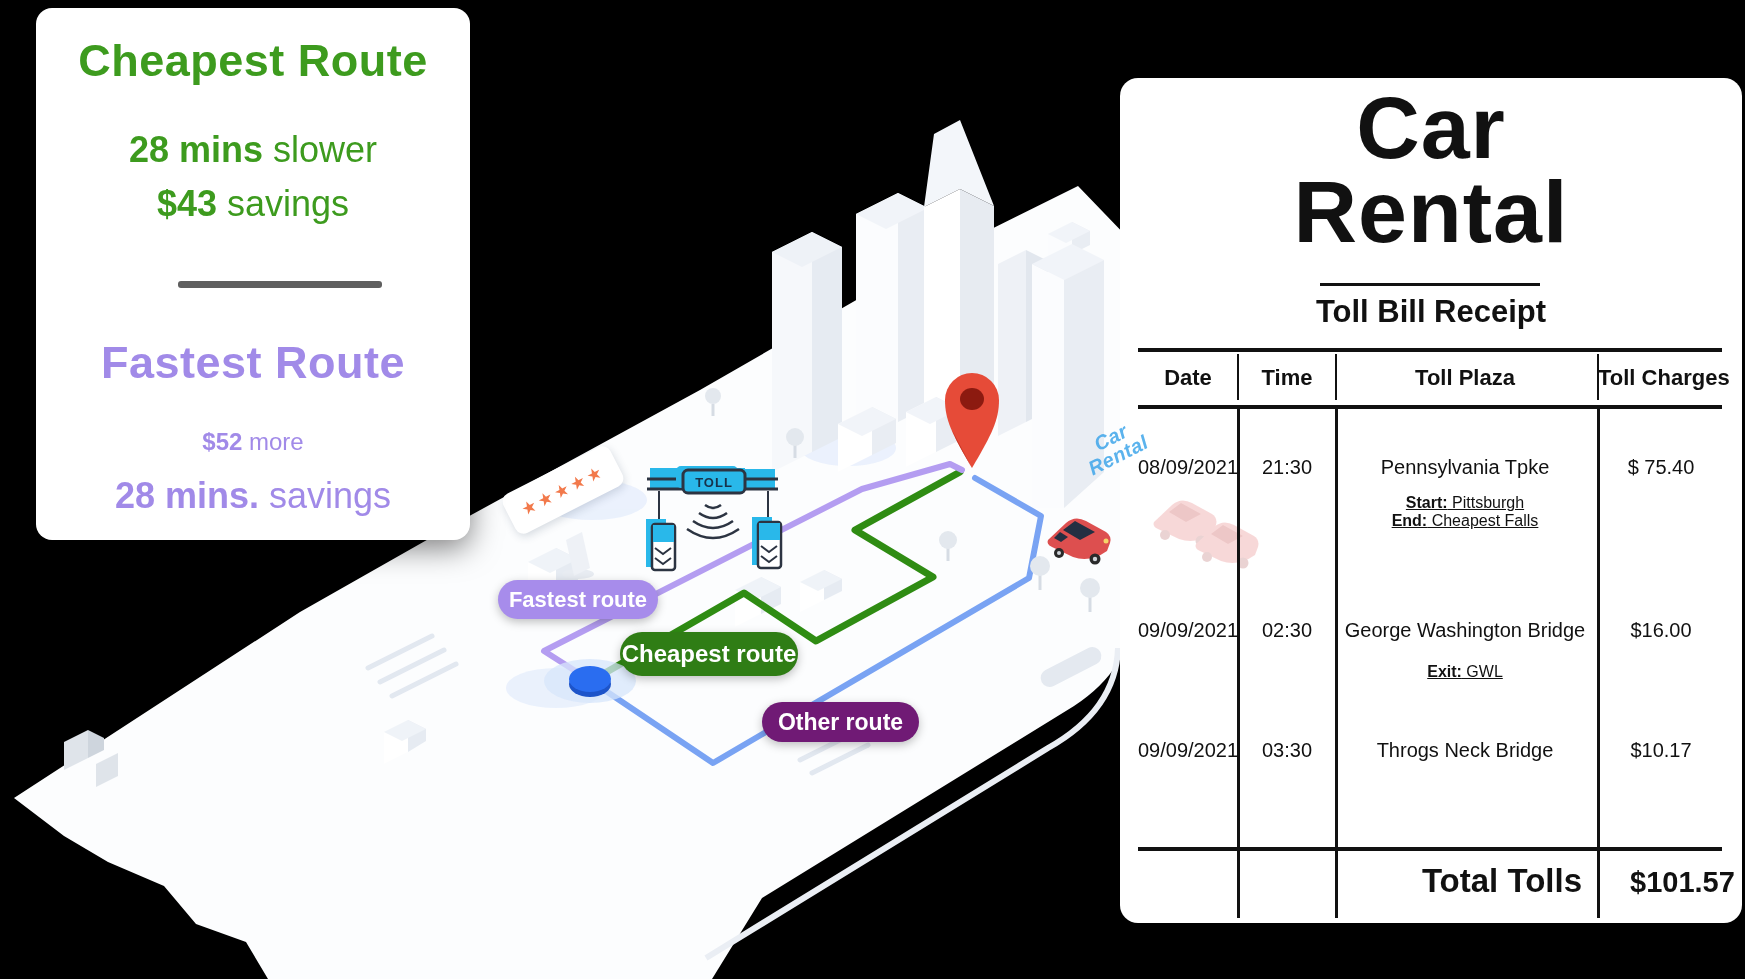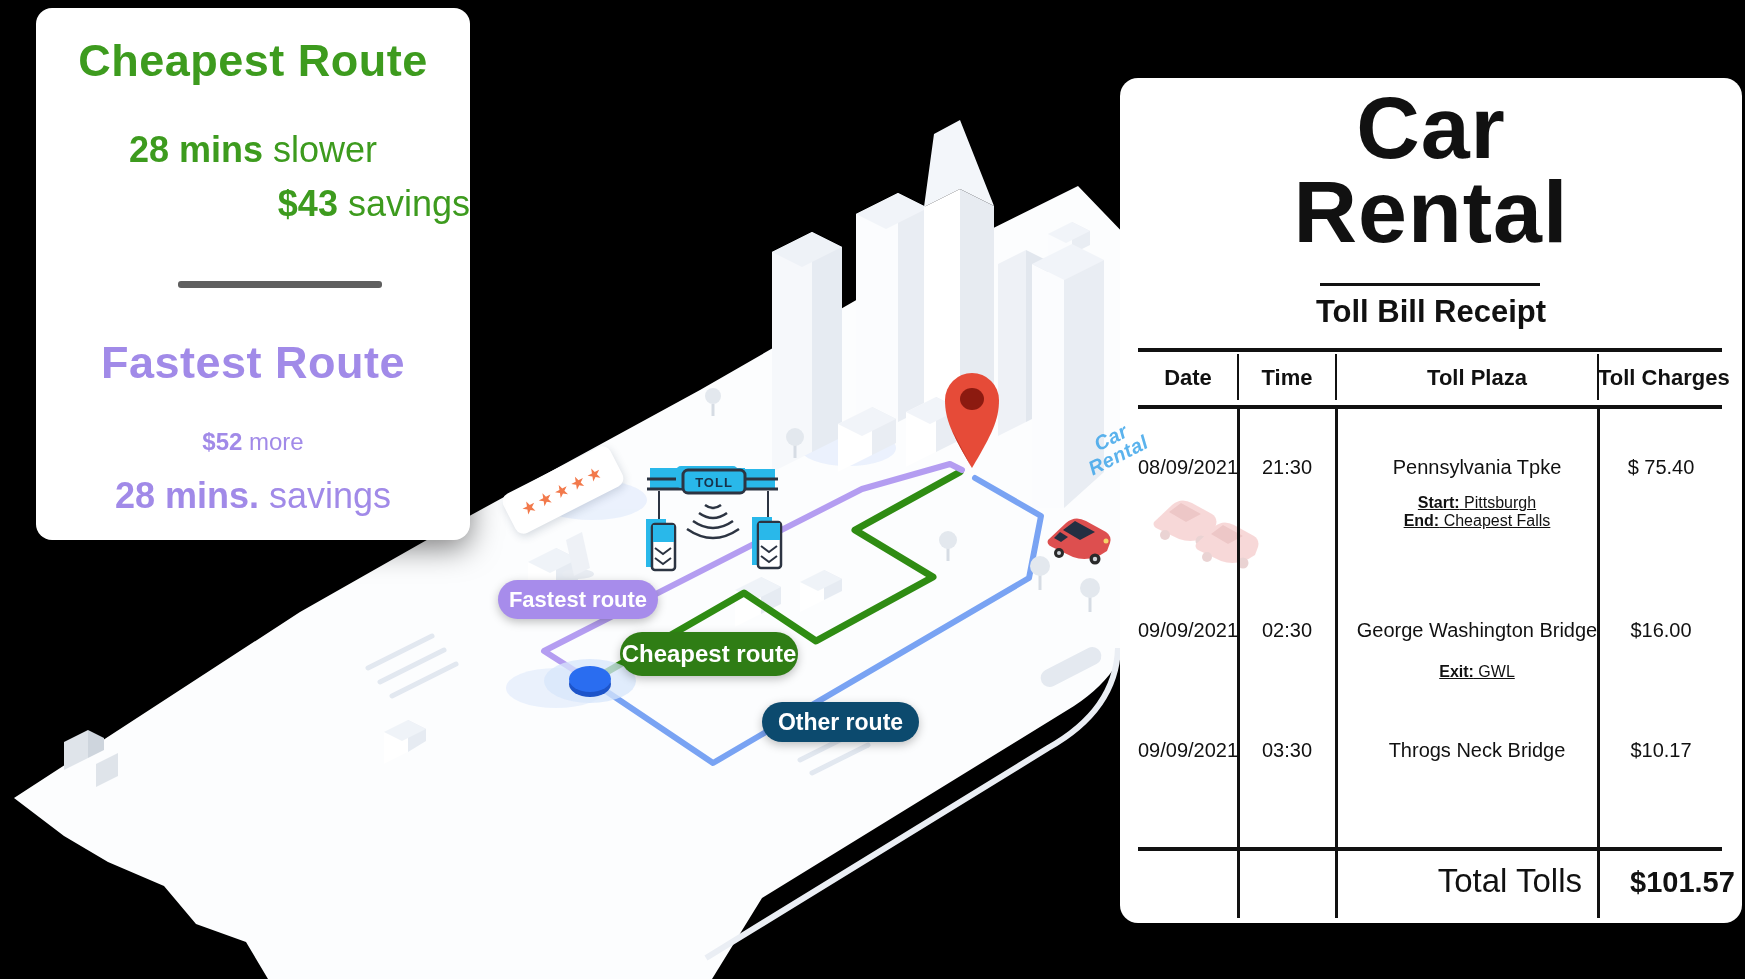--- a/index.html
+++ b/index.html
@@ -8,62 +8,62 @@
   .stage *{box-sizing:border-box;}
   svg{display:block;}
   .illu{position:absolute;left:0;top:0;z-index:0;}
 
   
   .stats-card{position:absolute;left:36px;top:8px;width:434px;height:532px;background:#fff;
               border-radius:16px;z-index:5;box-shadow:0 8px 30px rgba(0,0,0,.5);}
   .stats-card .t1{position:absolute;left:0;top:27px;width:100%;text-align:center;
                   font-size:45px;font-weight:800;color:#3d9b1e;letter-spacing:.5px;}
   .stats-card .l1{position:absolute;left:0;top:121px;width:100%;text-align:center;font-size:36px;color:#3d9b1e;}
-  .stats-card .l2{position:absolute;left:0;top:175px;width:100%;text-align:right;font-size:36px;color:#3d9b1e;}
+  .stats-card .l2{position:absolute;left:0;top:175px;width:100%;text-align:center;font-size:36px;color:#3d9b1e;}
   .stats-card .divider{position:absolute;left:142px;top:273px;width:204px;height:7px;border-radius:3px;background:#5f5f5f;}
   .stats-card .t2{position:absolute;left:0;top:329px;width:100%;text-align:center;
                   font-size:45px;font-weight:800;color:#a18ae8;letter-spacing:.5px;}
   .stats-card .l3{position:absolute;left:0;top:420px;width:100%;text-align:center;font-size:24px;color:#a18ae8;}
   .stats-card .l4{position:absolute;left:0;top:467px;width:100%;text-align:center;font-size:36px;color:#a18ae8;}
   .b{font-weight:800;}
   .m{font-weight:500;}
 
   
   .pill{position:absolute;display:flex;align-items:center;justify-content:center;color:#fff;
         font-weight:600;border-radius:24px;z-index:3;white-space:nowrap;box-shadow:0 3px 10px rgba(0,0,0,.25);}
   .pill-fastest{left:498px;top:580px;width:160px;height:39px;font-size:22px;background:#a78ceb;}
   .pill-cheapest{left:620px;top:632px;width:178px;height:44px;font-size:24px;background:#2f7d15;}
-  .pill-other{left:762px;top:702px;width:157px;height:40px;font-size:23px;background:#0c4a6e;}
+  .pill-other{left:762px;top:702px;width:157px;height:40px;font-size:23px;background:#701a75;}
 
   
   .billboard{position:absolute;left:503px;top:468px;width:120px;height:44px;background:#fff;border-radius:9px;
              transform:rotate(-27deg);z-index:2;display:flex;align-items:center;justify-content:center;
              box-shadow:0 3px 8px rgba(40,60,90,.18);}
   .billboard span{color:#f2794b;font-size:17px;letter-spacing:3px;}
 
   
   .receipt{position:absolute;left:1120px;top:78px;width:622px;height:845px;background:#fff;
            border-radius:18px;z-index:5;color:#111;}
   .receipt .rc{position:absolute;z-index:1;}
   .rtitle{left:0;top:0;width:100%;text-align:center;font-size:88px;line-height:84px;font-weight:700;padding-top:8px;letter-spacing:1px;}
   .rrule1{left:200px;top:205px;width:220px;height:3px;background:#111;}
   .rsub{left:0;top:216px;width:100%;text-align:center;font-size:31px;font-weight:700;}
   .hline{background:#111;height:4px;left:18px;width:584px;}
   .top-rule{top:270px;} .head-rule{top:327px;} .total-rule{top:769px;}
   .vline{background:#111;width:3px;top:331px;height:509px;}
   .hsep{background:#111;width:2px;top:276px;height:46px;}
   .v1,.s1{left:117px;} .v2,.s2{left:215px;} .v3,.s3{left:477px;}
   .hcell{top:286px;height:28px;line-height:28px;font-size:22px;font-weight:700;text-align:center;white-space:nowrap;}
-  .c-date{left:18px;width:100px;} .c-time{left:118px;width:98px;} .c-plaza{left:232px;width:250px;} .c-chg{left:478px;width:126px;}
+  .c-date{left:18px;width:100px;} .c-time{left:118px;width:98px;} .c-plaza{left:220px;width:250px;} .c-chg{left:478px;width:126px;}
   .cell{font-size:20px;line-height:24px;text-align:center;white-space:nowrap;}
   .detail{font-size:16px;line-height:20px;text-align:center;white-space:nowrap;text-decoration:underline;}
   .r1{top:377px;} .r1d1{top:415px;} .r1d2{top:433px;}
   .r2{top:540px;} .r2d1{top:584px;}
   .r3{top:660px;}
-  .total-label{left:216px;width:246px;top:784px;font-size:33px;line-height:38px;font-weight:400;text-align:right;}
+  .total-label{left:216px;width:246px;top:784px;font-size:33px;line-height:38px;font-weight:700;text-align:right;}
   .total-value{left:478px;width:126px;top:788px;font-size:29px;line-height:32px;font-weight:700;text-align:center;padding-left:32px;}
   .ghost-cars{position:absolute;left:22px;top:410px;z-index:0;opacity:.55;}
 
   
   .phone-logo{position:absolute;left:1082px;top:428px;z-index:7;transform:rotate(-27deg);
               color:#3fa6ea;font-style:italic;font-weight:800;font-size:20px;line-height:19px;
               letter-spacing:.5px;opacity:.85;}
   .phone-logo .ind{margin-left:16px;display:block;}
 </style>
 </head>

